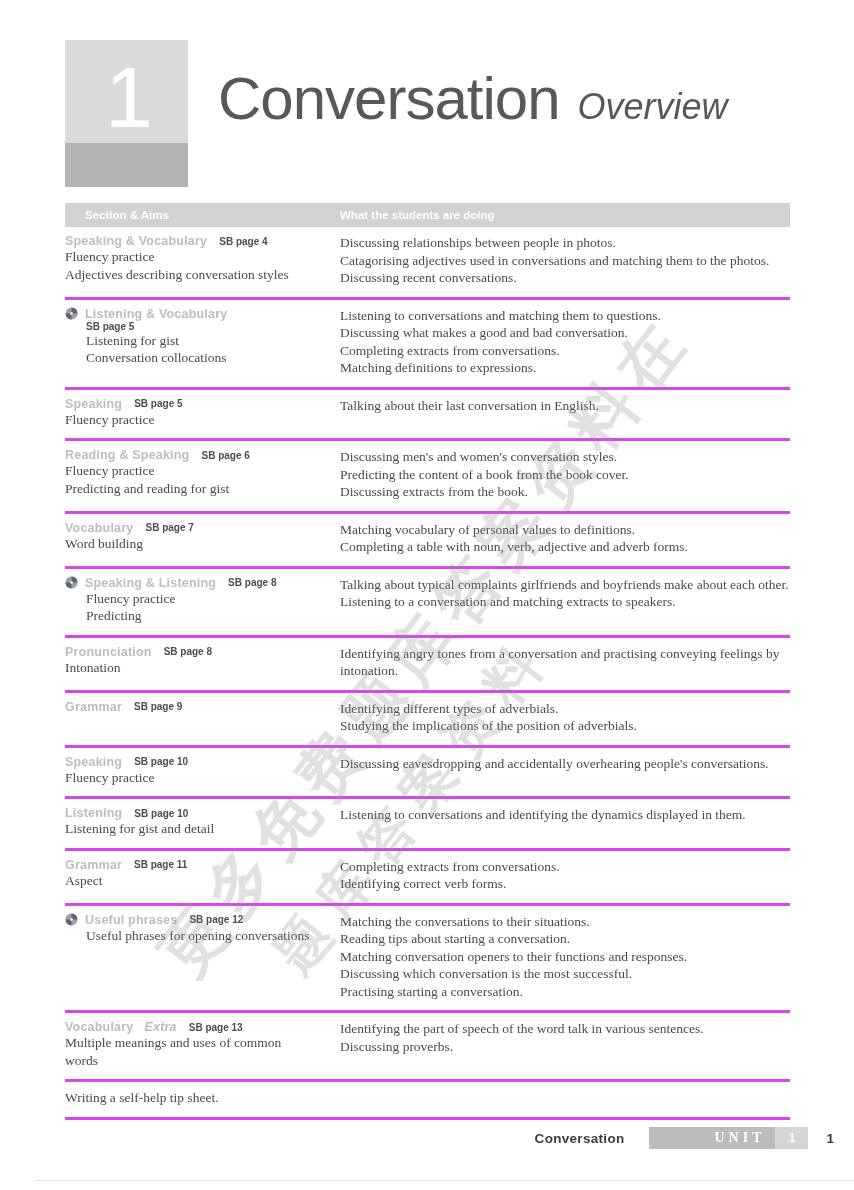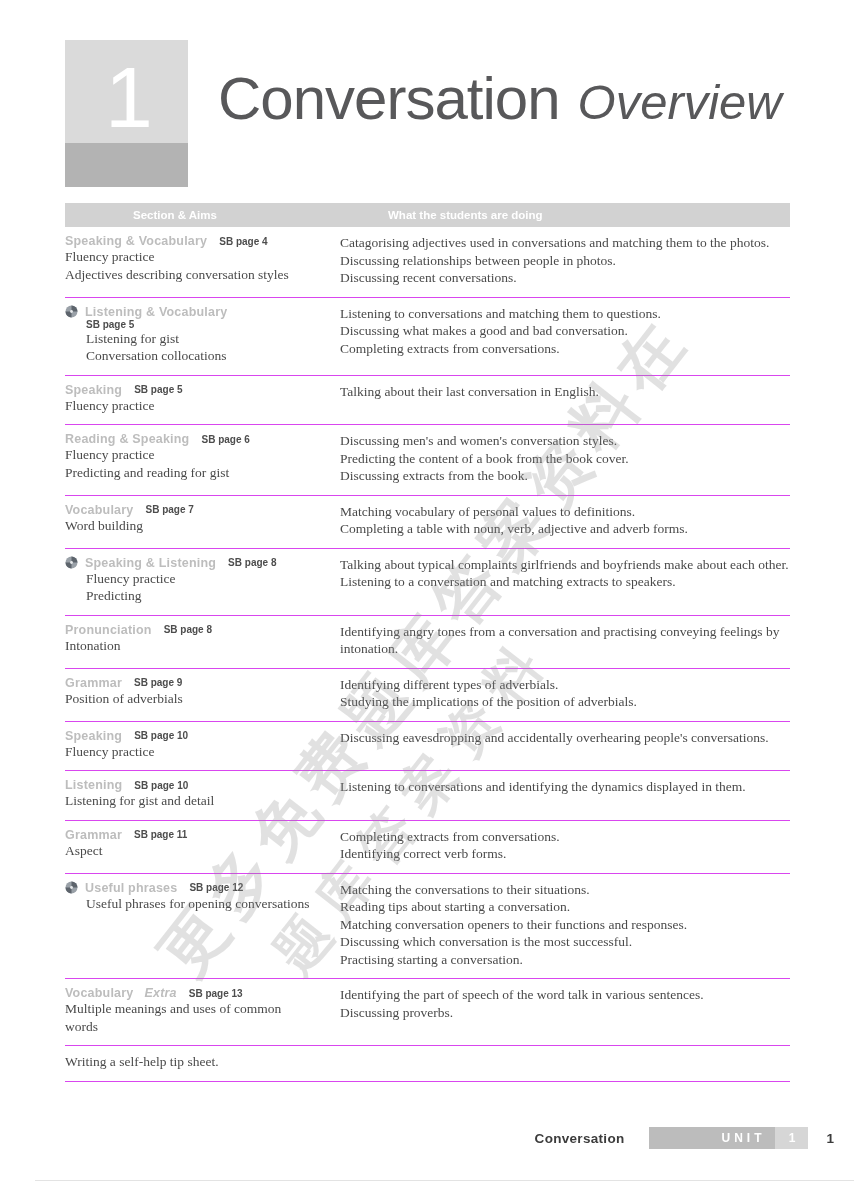--- a/index.html
+++ b/index.html
@@ -7,29 +7,29 @@
         font-family:"Liberation Serif",serif;color:#4a4a4a;}
   
   .unit-box{position:absolute;left:65px;top:40px;width:123px;height:147px;background:#dadada;}
   .unit-box .band{position:absolute;left:0;bottom:0;width:100%;height:44px;background:#b3b3b3;}
   .unit-box .num{position:absolute;left:40px;top:14px;font-family:"Liberation Sans",sans-serif;
                  font-size:86px;font-weight:300;color:#ffffff;line-height:1;}
   
   .title-row{position:absolute;left:218px;top:64px;display:flex;align-items:baseline;gap:18px;}
   .title{font-family:"Liberation Sans",sans-serif;font-size:60px;font-weight:300;
          color:#58585a;letter-spacing:-1px;}
-  .subtitle{font-family:"Liberation Sans",sans-serif;font-style:italic;font-size:49px;
+  .subtitle{font-family:"Liberation Sans",sans-serif;font-style:italic;font-size:36px;
             font-weight:400;color:#58585a;}
   
   .table{position:absolute;left:65px;top:203px;width:725px;}
   .thead{height:24px;background:#d2d2d2;display:flex;align-items:center;
          font-family:"Liberation Sans",sans-serif;font-weight:bold;font-size:11.5px;color:#ffffff;}
-  .thead .c1{padding-left:20px;width:255px;margin-left:48px;}
+  .thead .c1{padding-left:20px;width:255px;}
   .thead .c2{flex:1;}
-  .row{display:flex;border-bottom:1px solid #d946ef;padding:7px 0 10px;}
+  .row{display:flex;border-bottom:3px solid #d946ef;padding:7px 0 10px;}
   .left{width:252px;margin-right:23px;}
   .right{width:450px;}
   .lline{display:flex;align-items:center;gap:7px;}
   .section{font-family:"Liberation Sans",sans-serif;font-weight:bold;font-size:12.5px;
            color:#bdbdbd;letter-spacing:.2px;}
   .section.extra{font-style:italic;margin-left:4px;}
   .pg{font-family:"Liberation Sans",sans-serif;font-weight:bold;font-size:10px;color:#4d4d4d;
       margin-left:5px;}
   .lline .pg.solo{margin-left:0;}
   .indent{padding-left:21px;}
@@ -41,21 +41,21 @@
              pointer-events:none;}
   .watermark .w1{font-size:64px;letter-spacing:10px;white-space:nowrap;}
   .watermark .w2{font-size:54px;letter-spacing:14px;white-space:nowrap;margin-top:8px;margin-left:70px;}
   
   .footer{position:absolute;left:0;top:1126px;width:854px;height:24px;display:flex;
           align-items:center;justify-content:flex-end;}
   .book{font-family:"Liberation Sans",sans-serif;font-weight:bold;font-size:13.5px;color:#3c3c3c;
         letter-spacing:.3px;margin-right:25px;}
   .unitbar{width:126px;height:22px;background:#bcbcbc;display:flex;align-items:center;
            justify-content:flex-end;padding-right:10px;box-sizing:border-box;}
-  .ulabel{font-family:Liberation Sans, sans-serif;font-weight:bold;font-size:12px;color:#ffffff;
+  .ulabel{font-family:Liberation Serif, serif;font-weight:bold;font-size:14px;color:#ffffff;
           letter-spacing:4px;}
   .unitnum{width:33px;height:22px;background:#d6d6d6;color:#ffffff;
            font-family:"Liberation Sans",sans-serif;font-weight:bold;font-size:12px;
            display:flex;align-items:center;justify-content:center;}
   .pageno{font-family:"Liberation Sans",sans-serif;font-weight:bold;font-size:13.5px;color:#3c3c3c;
           margin-left:18px;margin-right:20px;}
   .bottom-line{position:absolute;left:35px;top:1180px;width:819px;height:1px;background:#e3e3e3;}
 </style>
 </head>
 <body>
@@ -81,22 +81,22 @@
     <div class="row">
       <div class="left">
         <div class="lline">
             <span class="section">Speaking &amp; Vocabulary</span>
             <span class="pg">SB page 4</span>
           </div>
         <div class="aim">Fluency practice</div>
         <div class="aim">Adjectives describing conversation styles</div>
       </div>
       <div class="right">
+        <div class="doing">Discussing relationships between people in photos.</div>
         <div class="doing">Catagorising adjectives used in conversations and matching them to the photos.</div>
-        <div class="doing">Discussing relationships between people in photos.</div>
         <div class="doing">Discussing recent conversations.</div>
       </div>
     </div>
 
     <div class="row">
       <div class="left">
         <div class="lline">
           <span class="cd">
               <svg width="13" height="13" viewBox="0 0 13 13">
                 <circle cx="6.5" cy="6.5" r="6" fill="#9aa1a8"></circle>
@@ -110,20 +110,21 @@
         <div class="lline indent">
             <span class="pg solo">SB page 5</span>
           </div>
         <div class="aim indent">Listening for gist</div>
         <div class="aim indent">Conversation collocations</div>
       </div>
       <div class="right">
         <div class="doing">Listening to conversations and matching them to questions.</div>
         <div class="doing">Discussing what makes a good and bad conversation.</div>
         <div class="doing">Completing extracts from conversations.</div>
+        <div class="doing">Matching definitions to expressions.</div>
       </div>
     </div>
 
     <div class="row">
       <div class="left">
         <div class="lline">
             <span class="section">Speaking</span>
             <span class="pg">SB page 5</span>
           </div>
         <div class="aim">Fluency practice</div>
@@ -198,21 +199,20 @@
         <div class="doing">Identifying angry tones from a conversation and practising conveying feelings by intonation.</div>
       </div>
     </div>
 
     <div class="row">
       <div class="left">
         <div class="lline">
             <span class="section">Grammar</span>
             <span class="pg">SB page 9</span>
           </div>
-        <div class="aim">Position of adverbials</div>
       </div>
       <div class="right">
         <div class="doing">Identifying different types of adverbials.</div>
         <div class="doing">Studying the implications of the position of adverbials.</div>
       </div>
     </div>
 
     <div class="row">
       <div class="left">
         <div class="lline">

